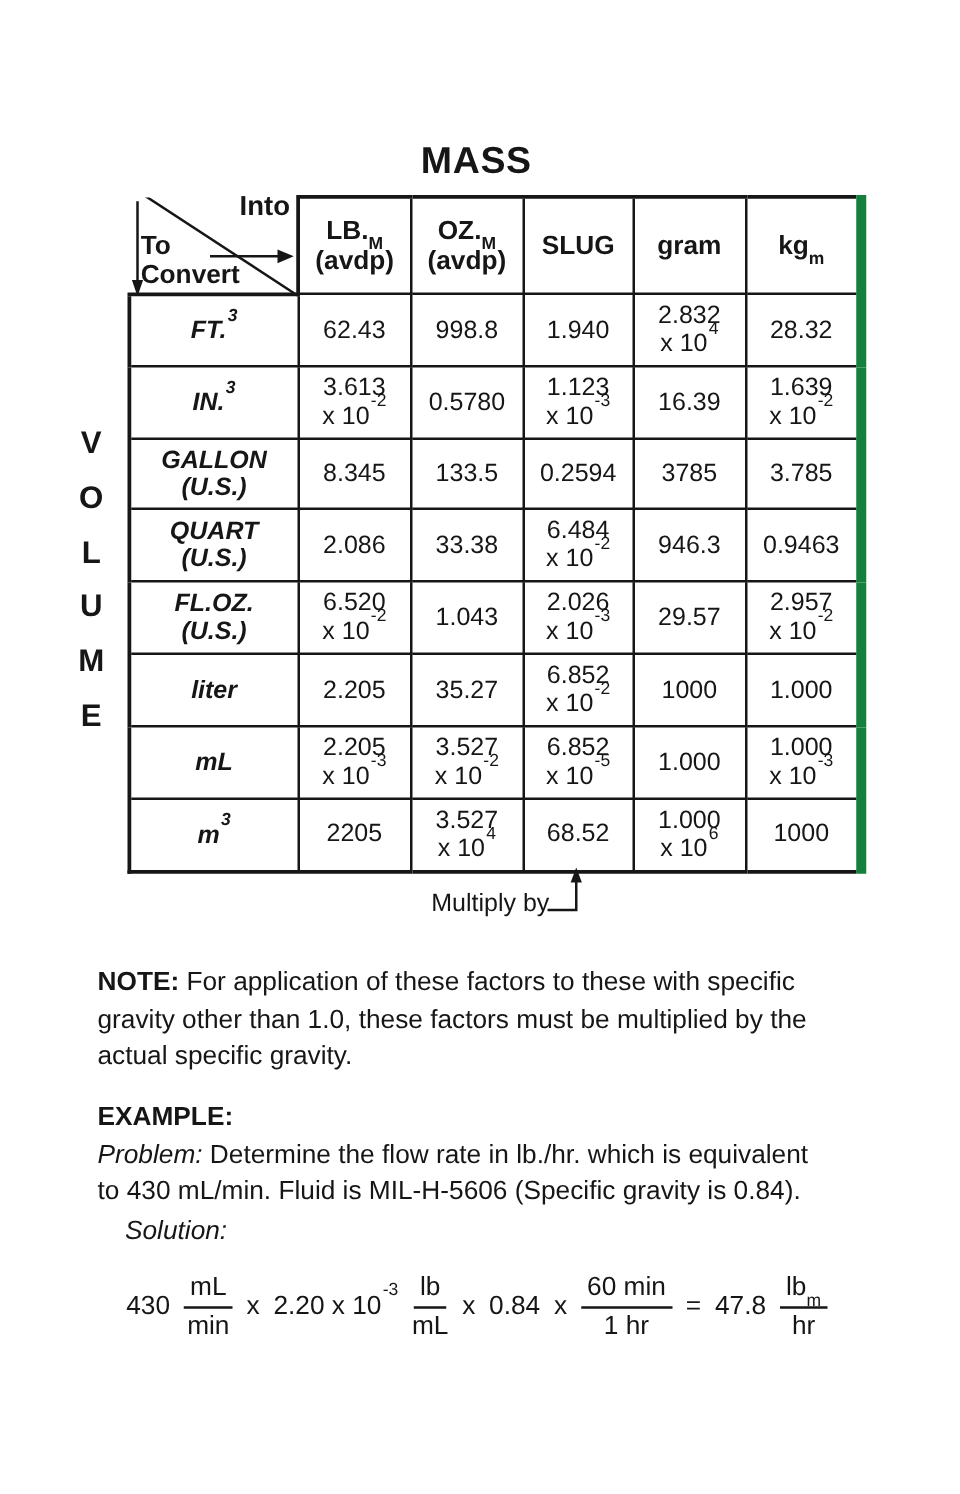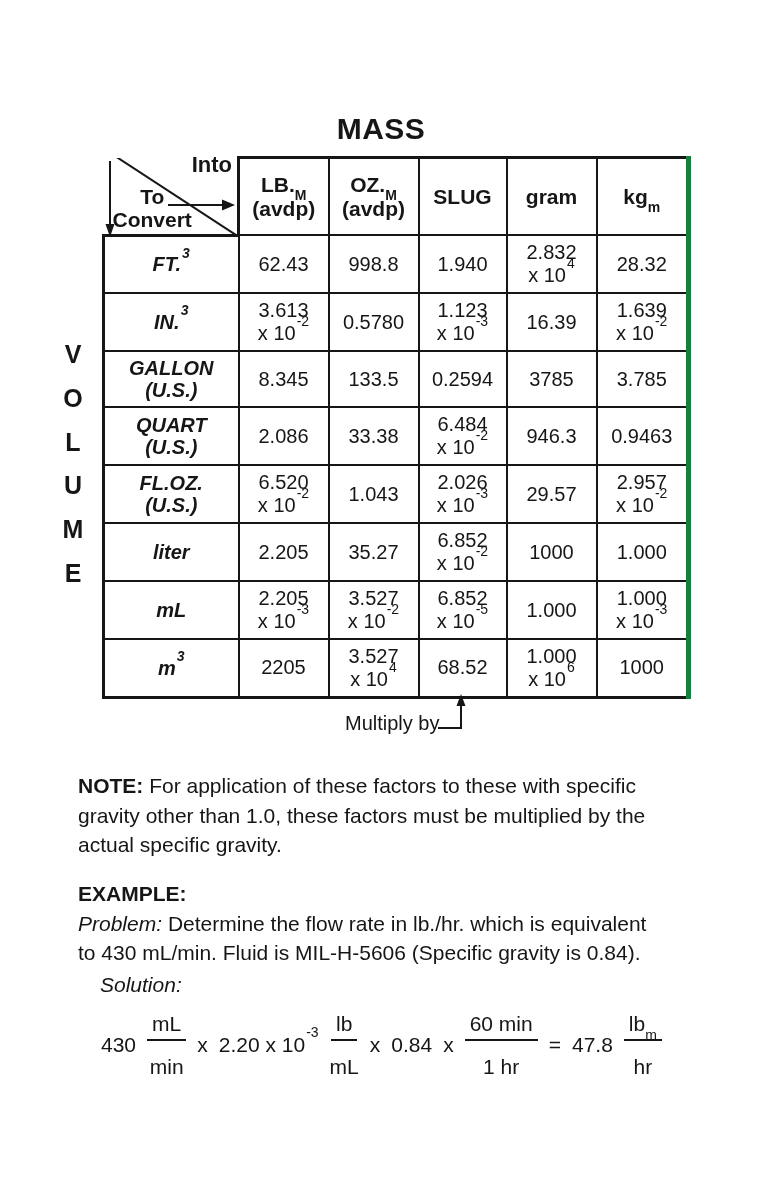--- a/index.html
+++ b/index.html
@@ -12,34 +12,34 @@
     font-size:30px; font-weight:bold; letter-spacing:.5px;
   }
   
   table.conv {
     position:absolute; left:102px; top:156px;
     border-collapse:collapse; table-layout:fixed;
   }
   table.conv td, table.conv th { border:2px solid #161616; text-align:center; vertical-align:middle; padding:0; }
   table.conv thead th { border-top:3px solid #161616; font-size:21px; font-weight:bold; height:75px; line-height:24px; }
   table.conv thead .corner { border-top:none; border-left:none; border-right:3px solid #161616; border-bottom:3px solid #161616; position:relative; }
-  table.conv th:last-child, table.conv td:last-child { border-right:5px solid #15803d; }
+  table.conv th:last-child, table.conv td:last-child { border-right:8px solid #15803d; }
   table.conv tbody td:first-child { border-left:3px solid #161616;font-style:italic; }
   table.conv tbody tr:last-child td { border-bottom:3px solid #161616; }
   table.conv tbody td { height:54px; font-size:20px; line-height:23px; }
   table.conv tbody td.rowlabel { font-weight:bold; line-height:22px; }
   table.conv sub { font-size:14px; position:relative; bottom:-3px; line-height:0; }
   table.conv sup { font-size:14px; position:relative; top:-6px; line-height:0; margin-left:1px; }
   .corner-svg { position:absolute; left:0; top:0; }
   .into {
     position:absolute; top:-5px; right:5px; font-size:22px; font-weight:bold;
   }
   .toconvert {
     position:absolute; left:9px; bottom:3px; font-size:21px; font-weight:bold;
-    line-height:23px; text-align:center;
+    line-height:23px; text-align:left;
   }
   
   .volume {
     position:absolute; left:58px; top:333px; width:30px;
     display:flex; flex-direction:column; align-items:center;
     font-weight:bold; font-size:25px;
   }
   .volume span { height:43.7px; display:flex; align-items:center; }
   
   .multiply { position:absolute; left:345px; top:712px; font-size:20px; }
@@ -49,21 +49,21 @@
   .example { position:absolute; left:78px; top:879px; width:650px; font-size:21px; line-height:29.5px; }
   .example .exhead { font-weight:bold; }
   .solution { position:absolute; left:100px; top:973px; font-size:21px; font-style:italic; }
   
   .formula {
     position:absolute; left:101px; top:1012px; display:flex; align-items:center;
     gap:11px; font-size:21px; height:66px;
   }
   .frac { display:inline-flex; flex-direction:column; align-items:center; line-height:24px; }
   .frac .num { border-bottom:2px solid #161616; padding:0 5px 3px; }
-  .frac .den { padding-top:14px; }
+  .frac .den { padding-top:2px; }
   .formula sup { font-size:14px; position:relative; top:-7px; line-height:0; margin-left:1px; }
   .formula sub { font-size:14px; position:relative; bottom:-4px; line-height:0; }
   i { font-style:italic; }
   b { font-weight:bold; }
 </style>
 </head>
 <body>
 
 <div class="page">
 

